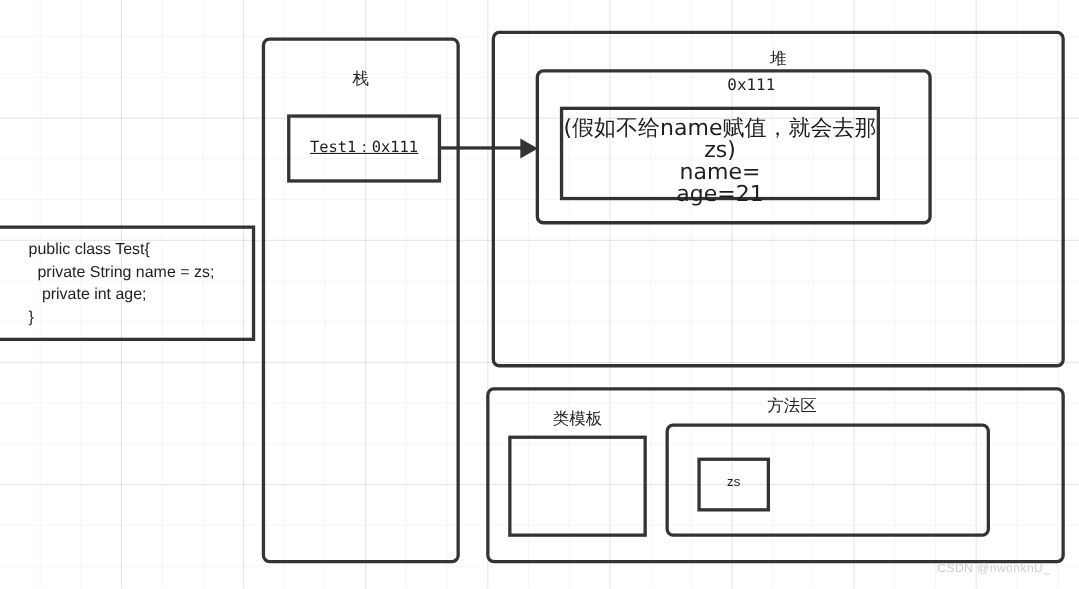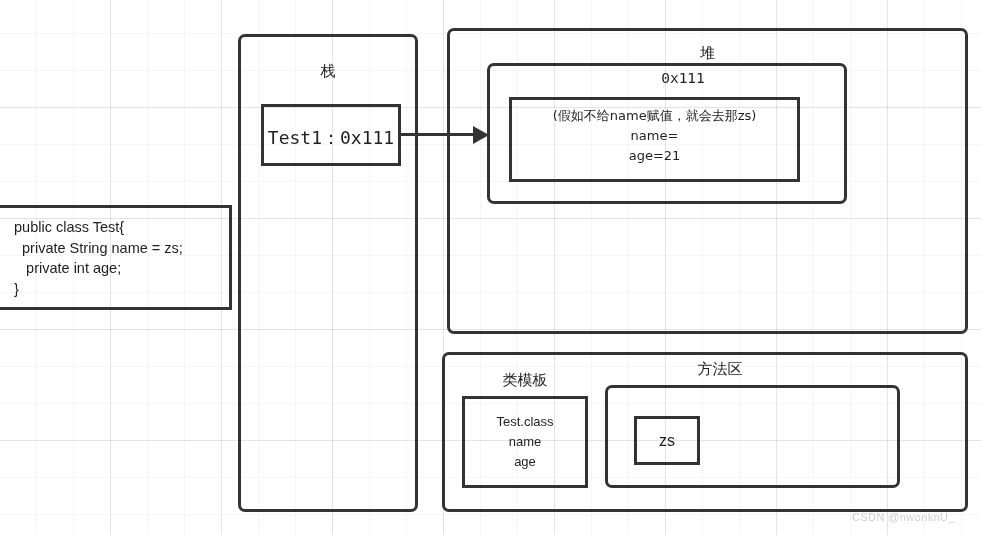--- a/index.html
+++ b/index.html
@@ -63,21 +63,21 @@
     color: #1f1f1f;
     text-align: left;
     white-space: pre;
   }
 
   .centered-text {
     position: absolute;
     width: 100%;
     left: 0;
     text-align: center;
-    font-size: 13px;
+    font-size: 20px;
     line-height: 20px;
     color: #1f1f1f;
     white-space: pre-line;
   }
 
   
   .arrow-line {
     position: absolute;
     background: #333333;
   }
@@ -98,52 +98,49 @@
     white-space: pre;
     font-family: "Liberation Sans", sans-serif;
   }
 </style>
 </head>
 <body>
 
 <div id="canvas">
 
   <div class="box sharp" style="left:-6px; top:205px; width:238px; height:105px;"></div>
-  <div class="code-text" style="left:14px; top:217px; width:215px;">public class Test{
+  <div class="code-text" style="left:26px; top:217px; width:215px;">public class Test{
   private String name = zs;
    private int age;
 }</div>
 
   <div class="box round" style="left:238px; top:34px; width:180px; height:478px;"></div>
   <div class="label title cjk" style="left:238px; top:62px; width:180px;">栈</div>
   <div class="box sharp" style="left:261px; top:104px; width:140px; height:62px;"></div>
-  <div class="label mono" style="left:261px; top:126px; width:140px; font-size:18px;">Test1：0x111</div>
+  <div class="label mono" style="left:261px; top:126px; width:140px; font-size:14px;text-decoration:underline;">Test1：0x111</div>
 
   <div class="arrow-line" style="left:401px; top:133px; width:74px; height:3px;"></div>
   <div class="arrow-head" style="left:473px; top:125.5px;"></div>
 
   <div class="box round" style="left:447px; top:28px; width:521px; height:306px;"></div>
   <div class="label title cjk" style="left:447px; top:44px; width:521px;">堆</div>
 
   <div class="box round" style="left:487px; top:63px; width:360px; height:141px;"></div>
   <div class="label mono" style="left:487px; top:69px; width:392px; font-size:14.5px;">0x111</div>
 
   <div class="box sharp" style="left:509px; top:97px; width:291px; height:85px;"></div>
   <div class="centered-text cjk" style="left:509px; top:106px; width:291px;">(假如不给name赋值，就会去那zs)
 name=
 age=21</div>
 
   <div class="box round" style="left:442px; top:352px; width:526px; height:160px;"></div>
   <div class="label title cjk" style="left:462px; top:371px; width:126px;">类模板</div>
 
   <div class="label title cjk" style="left:560px; top:360px; width:320px;">方法区</div>
   <div class="box sharp" style="left:462px; top:396px; width:126px; height:92px;"></div>
-  <div class="centered-text" style="left:462px; top:412px; width:126px;">Test.class
-name
-age</div>
 
   <div class="box round" style="left:605px; top:385px; width:295px; height:103px;"></div>
   <div class="box sharp" style="left:634px; top:416px; width:66px; height:49px;"></div>
-  <div class="label" style="left:634px; top:431px; width:66px; font-size:16px;">zs</div>
+  <div class="label" style="left:634px; top:431px; width:66px; font-size:12px;">zs</div>
 
   <div class="watermark" style="left:852px; top:511px;">CSDN @nwonknU_</div>
 
 </div>
 
 </body></html>

